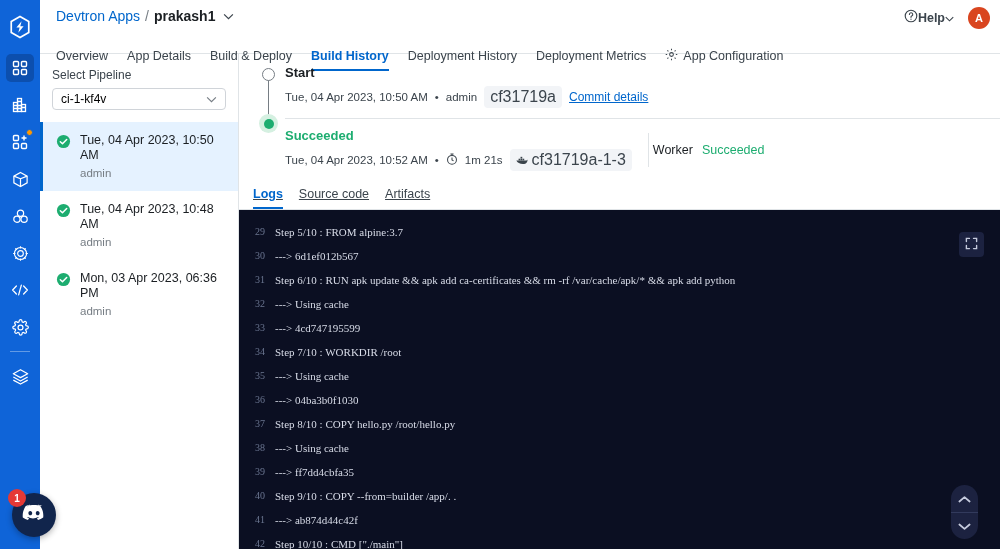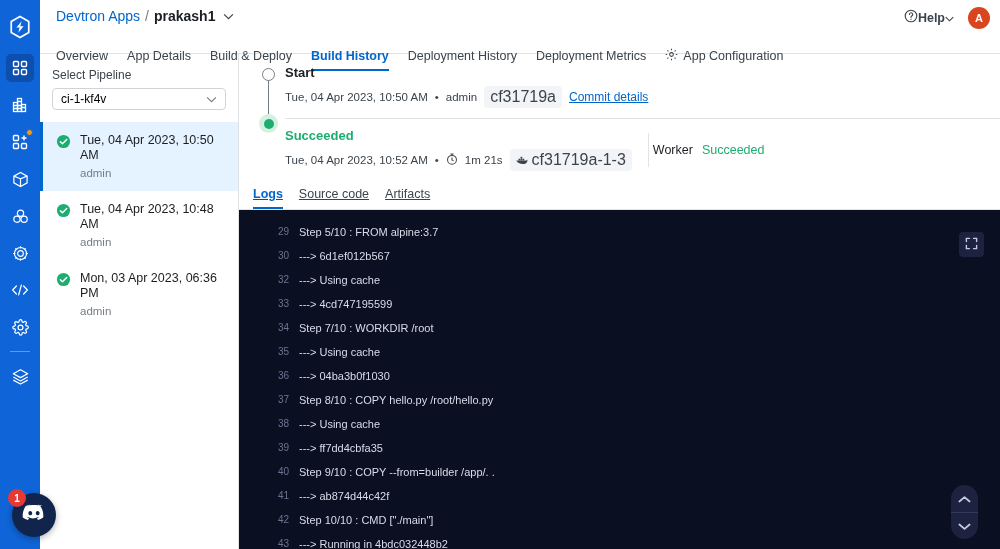--- a/index.html
+++ b/index.html
@@ -182,24 +182,23 @@
     border-bottom: 2px solid transparent;
   }
   .subtab.active { color: #0066cc; font-weight: bold; border-bottom-color: #0066cc; }
 
   
   .console {
     flex: 1; background: #0b0f22; position: relative;
     overflow: hidden; padding: 10px 0 0 0;
   }
   .log-line {
-    display: flex; font-family: Liberation Sans, sans-serif;
+    display: flex; font-family: Liberation Serif, serif;
     font-size: 11px; line-height: 24px; height: 24px;
     white-space: pre;
-    padding-left: 24px;
   }
   .log-no {
     width: 36px; flex: 0 0 36px; text-align: right;
     color: #6a7590; padding-right: 10px; font-size: 10px;
   }
   .log-txt { color: #d8dce8; }
   .fullscreen-btn {
     position: absolute; right: 16px; top: 22px;
     width: 25px; height: 25px; border-radius: 4px;
     background: #1c2240; display: flex; align-items: center; justify-content: center;
@@ -511,20 +510,21 @@
           <div class="subtabs">
             <div class="subtab active"><span>Logs</span></div>
             <div class="subtab"><span>Source code</span></div>
             <div class="subtab"><span>Artifacts</span></div>
           </div>
         </div>
 
         <div class="console">
           <div class="log-line"><span class="log-no">29</span><span class="log-txt">Step 5/10 : FROM alpine:3.7</span></div>
           <div class="log-line"><span class="log-no">30</span><span class="log-txt">---&gt; 6d1ef012b567</span></div>
+          <div class="log-line"><span class="log-no">31</span><span class="log-txt">Step 6/10 : RUN apk update &amp;&amp; apk add ca-certificates &amp;&amp; rm -rf /var/cache/apk/* &amp;&amp; apk add python</span></div>
           <div class="log-line"><span class="log-no">32</span><span class="log-txt">---&gt; Using cache</span></div>
           <div class="log-line"><span class="log-no">33</span><span class="log-txt">---&gt; 4cd747195599</span></div>
           <div class="log-line"><span class="log-no">34</span><span class="log-txt">Step 7/10 : WORKDIR /root</span></div>
           <div class="log-line"><span class="log-no">35</span><span class="log-txt">---&gt; Using cache</span></div>
           <div class="log-line"><span class="log-no">36</span><span class="log-txt">---&gt; 04ba3b0f1030</span></div>
           <div class="log-line"><span class="log-no">37</span><span class="log-txt">Step 8/10 : COPY hello.py /root/hello.py</span></div>
           <div class="log-line"><span class="log-no">38</span><span class="log-txt">---&gt; Using cache</span></div>
           <div class="log-line"><span class="log-no">39</span><span class="log-txt">---&gt; ff7dd4cbfa35</span></div>
           <div class="log-line"><span class="log-no">40</span><span class="log-txt">Step 9/10 : COPY --from=builder /app/. .</span></div>
           <div class="log-line"><span class="log-no">41</span><span class="log-txt">---&gt; ab874d44c42f</span></div>

